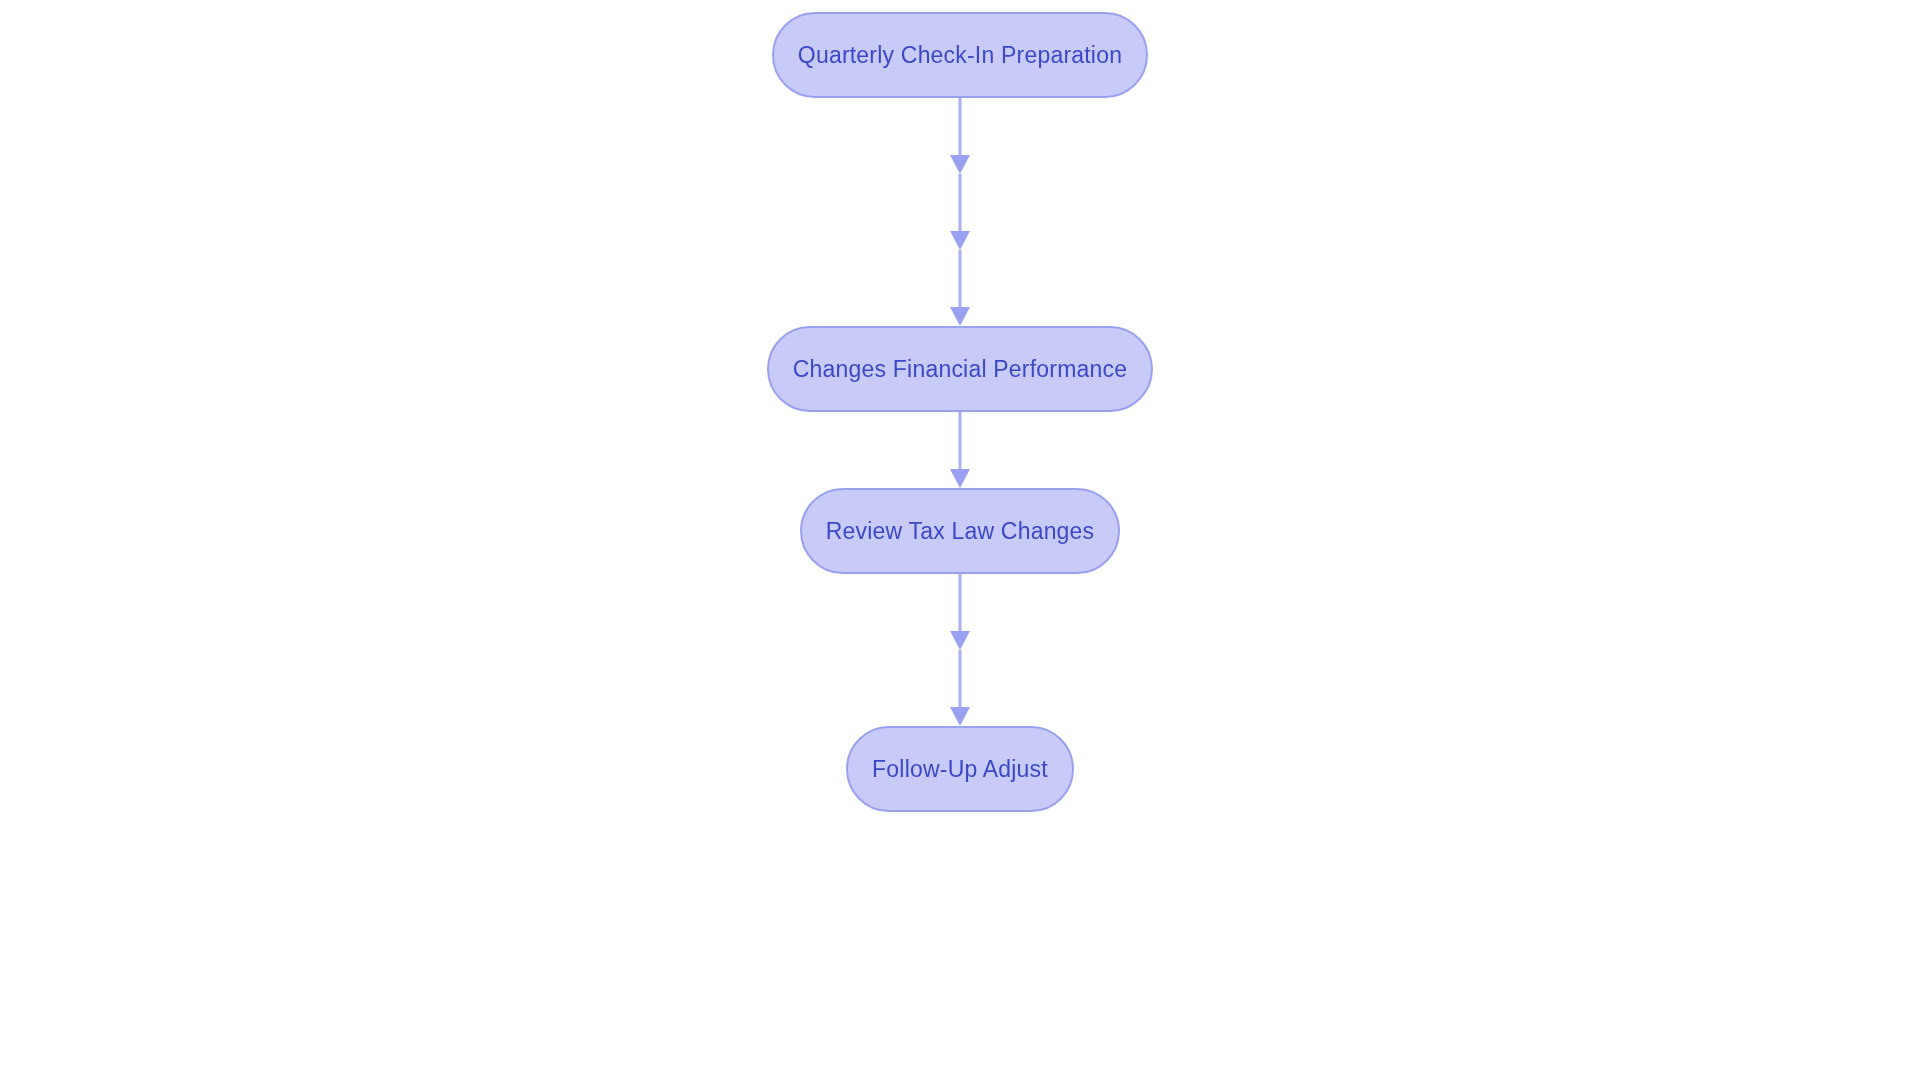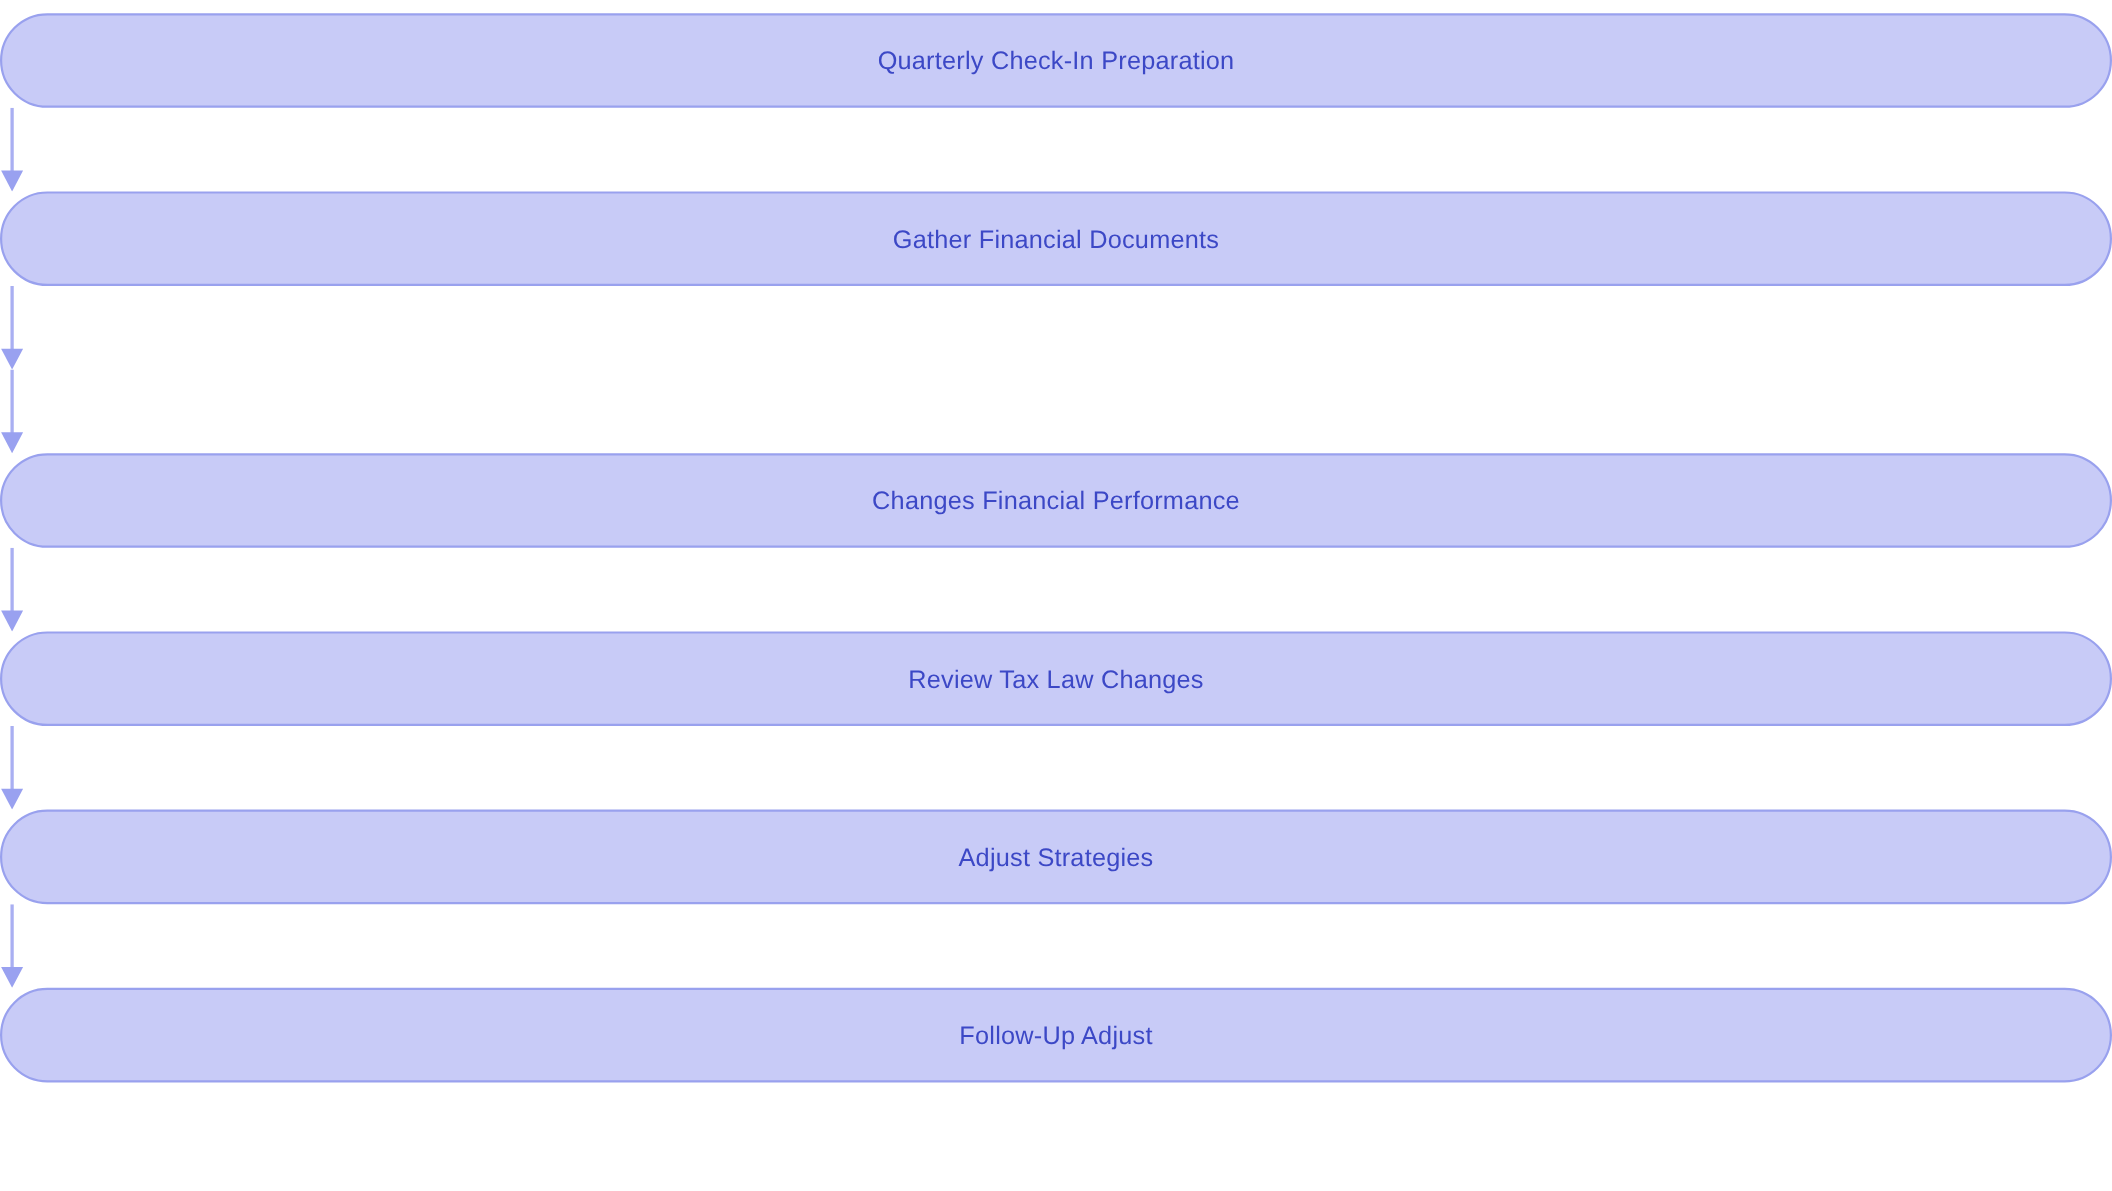--- a/index.html
+++ b/index.html
@@ -15,20 +15,21 @@
     overflow: hidden;
     font-family: "Liberation Sans", sans-serif;
   }
   .flow {
     position: absolute;
     top: 12px;
     left: 0;
     width: 100%;
     display: flex;
     flex-direction: column;
+    align-items: center;
   }
   .node {
     box-sizing: border-box;
     height: 86px;
     padding: 0 24px;
     border: 2px solid var(--node-border, #99a1ee);
     border-radius: 43px;
     background: var(--node-fill, #c8cbf7);
     display: flex;
     align-items: center;
@@ -69,23 +70,20 @@
       <span class="node-label">Quarterly Check-In Preparation</span>
     </div>
 
     <div class="connector">
       <svg class="arrow-svg" width="22" height="76" viewBox="0 0 22 76">
         <line x1="11" y1="0" x2="11" y2="58"></line>
         <polygon points="1,57 21,57 11,76"></polygon>
       </svg>
     </div>
 
-    <div class="node">
-      <span class="node-label">Gather Financial Documents</span>
-    </div>
 
     <div class="connector">
       <svg class="arrow-svg" width="22" height="76" viewBox="0 0 22 76">
         <line x1="11" y1="0" x2="11" y2="58"></line>
         <polygon points="1,57 21,57 11,76"></polygon>
       </svg>
     </div>
 
 
     <div class="connector">
@@ -110,23 +108,20 @@
       <span class="node-label">Review Tax Law Changes</span>
     </div>
 
     <div class="connector">
       <svg class="arrow-svg" width="22" height="76" viewBox="0 0 22 76">
         <line x1="11" y1="0" x2="11" y2="58"></line>
         <polygon points="1,57 21,57 11,76"></polygon>
       </svg>
     </div>
 
-    <div class="node">
-      <span class="node-label">Adjust Strategies</span>
-    </div>
 
     <div class="connector">
       <svg class="arrow-svg" width="22" height="76" viewBox="0 0 22 76">
         <line x1="11" y1="0" x2="11" y2="58"></line>
         <polygon points="1,57 21,57 11,76"></polygon>
       </svg>
     </div>
 
     <div class="node">
       <span class="node-label">Follow-Up Adjust</span>

